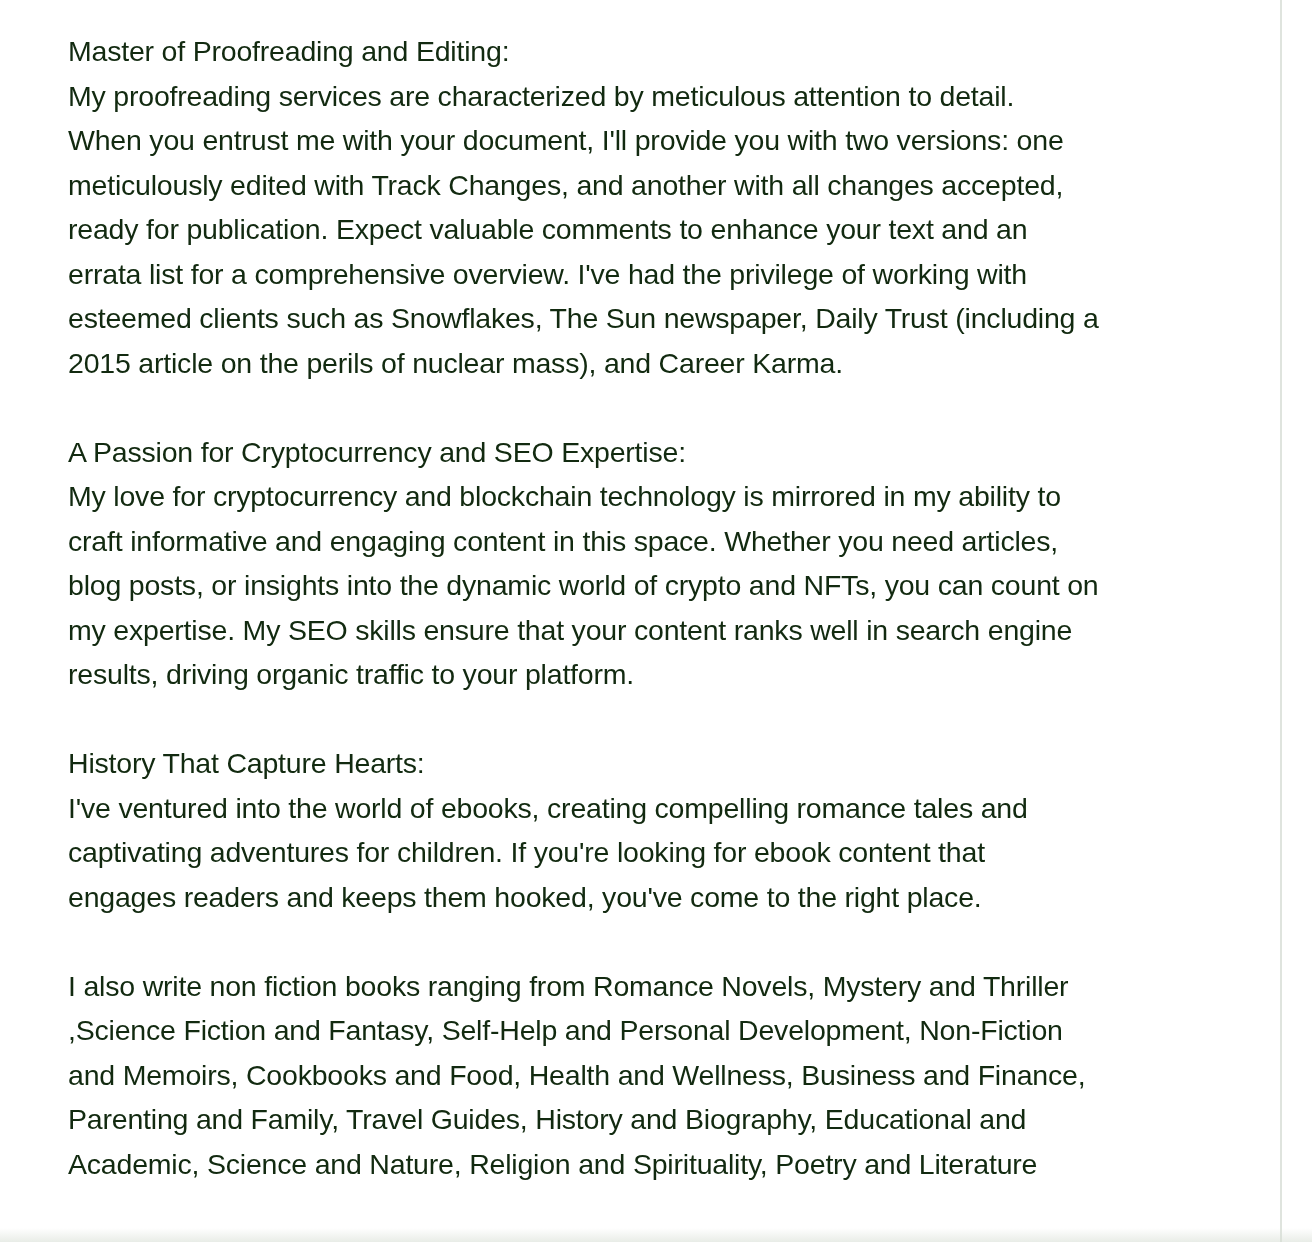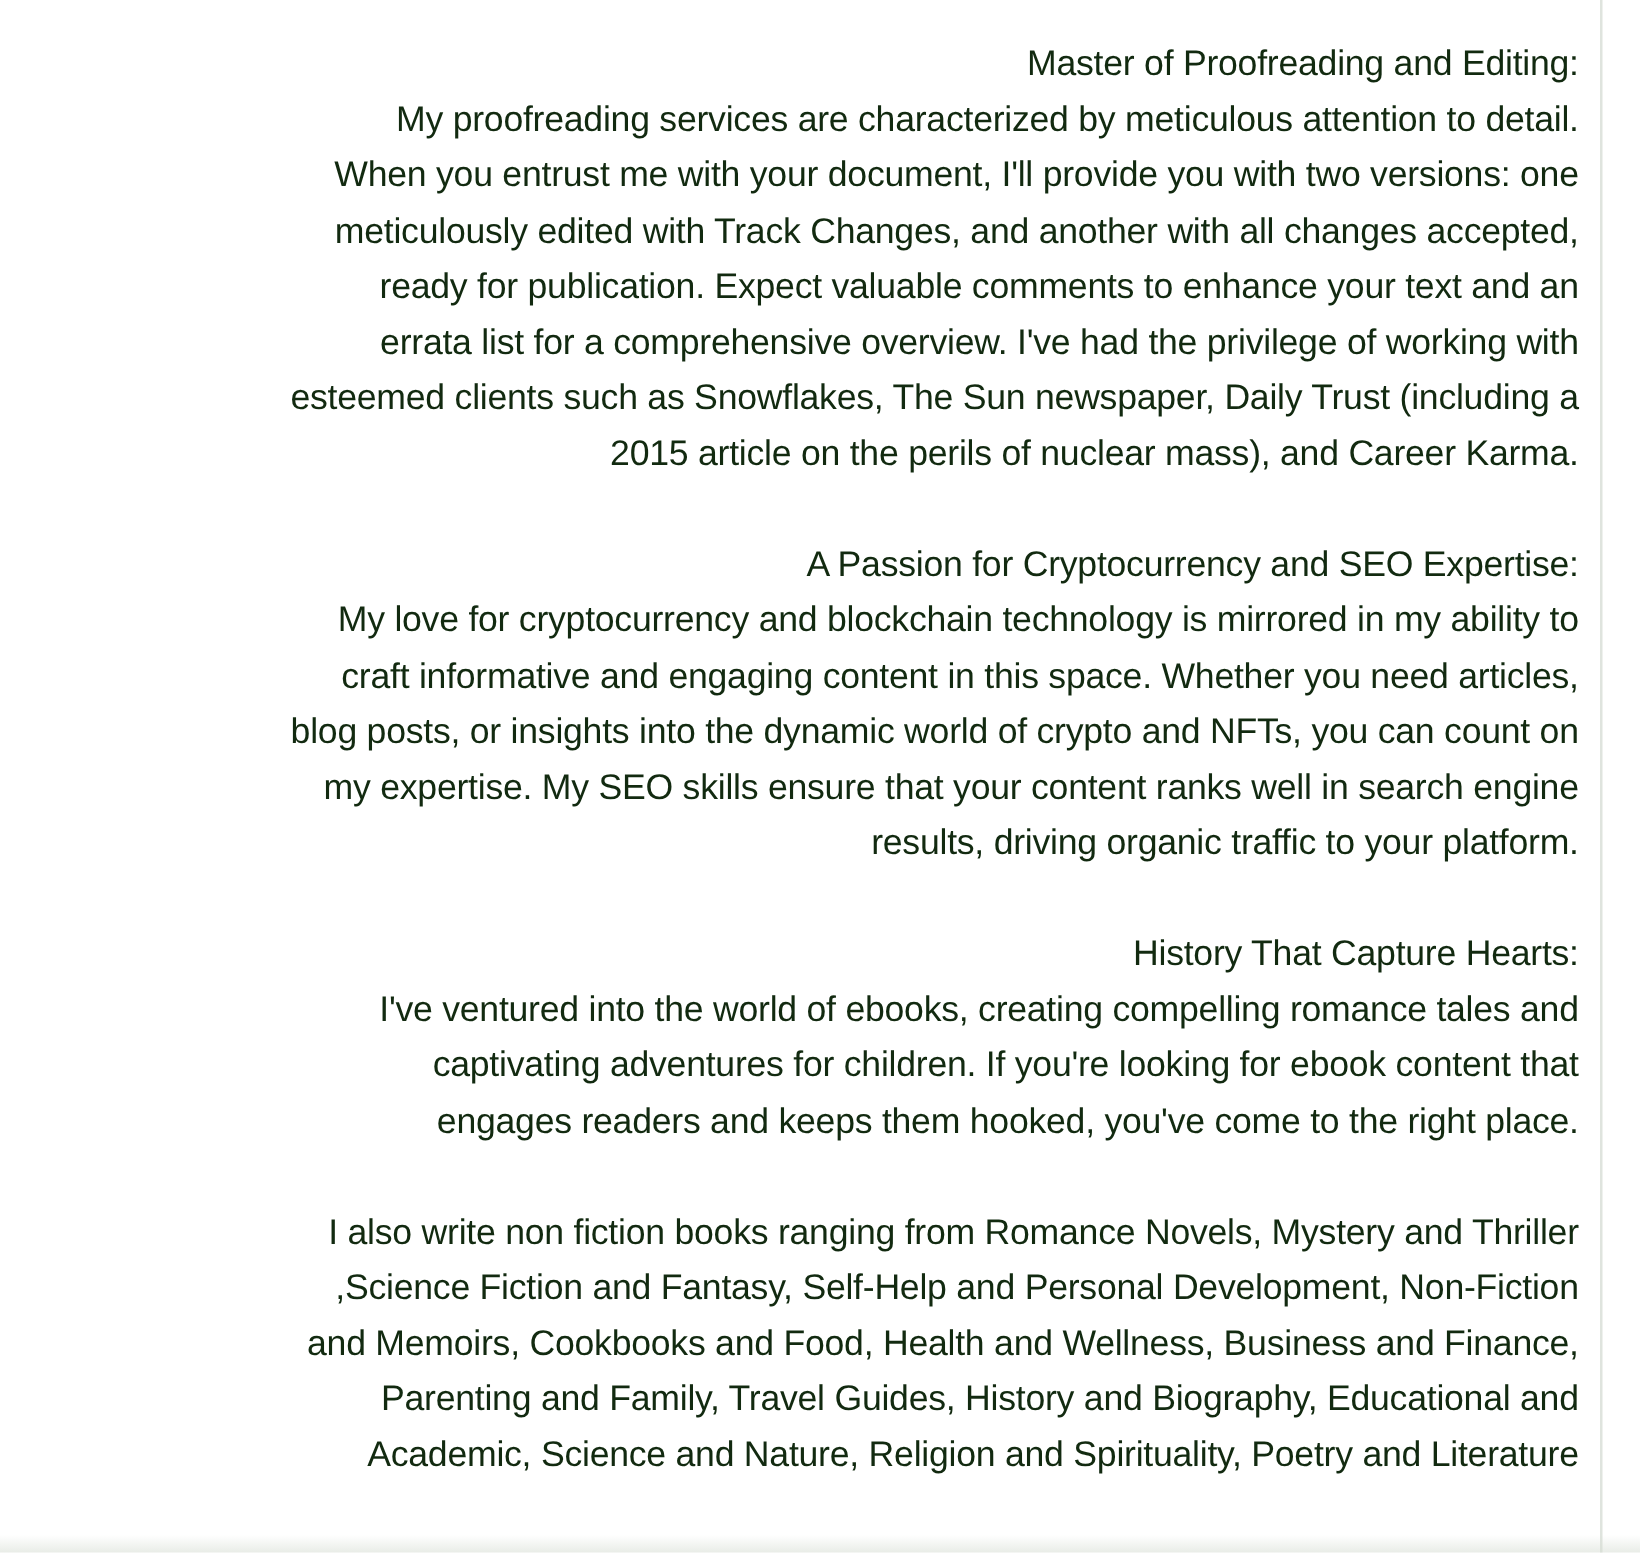--- a/index.html
+++ b/index.html
@@ -9,24 +9,23 @@
   body {
     position: relative;
     width: 1312px;
     height: 1242px;
     background: #ffffff;
     overflow: hidden;
     font-family: "Liberation Sans", sans-serif;
   }
   .description-body {
     position: absolute;
-    left: 53px;
+    left: 68px;
     top: 29px;
     width: 1210px;
-    text-align: right;
   }
   .para {
     margin: 0 0 44.5px 0;
     font-size: 28.5px;
     line-height: 44.5px;
     letter-spacing: -0.2px;
     color: #122a10;
     white-space: pre;
   }
   .para:last-child {

